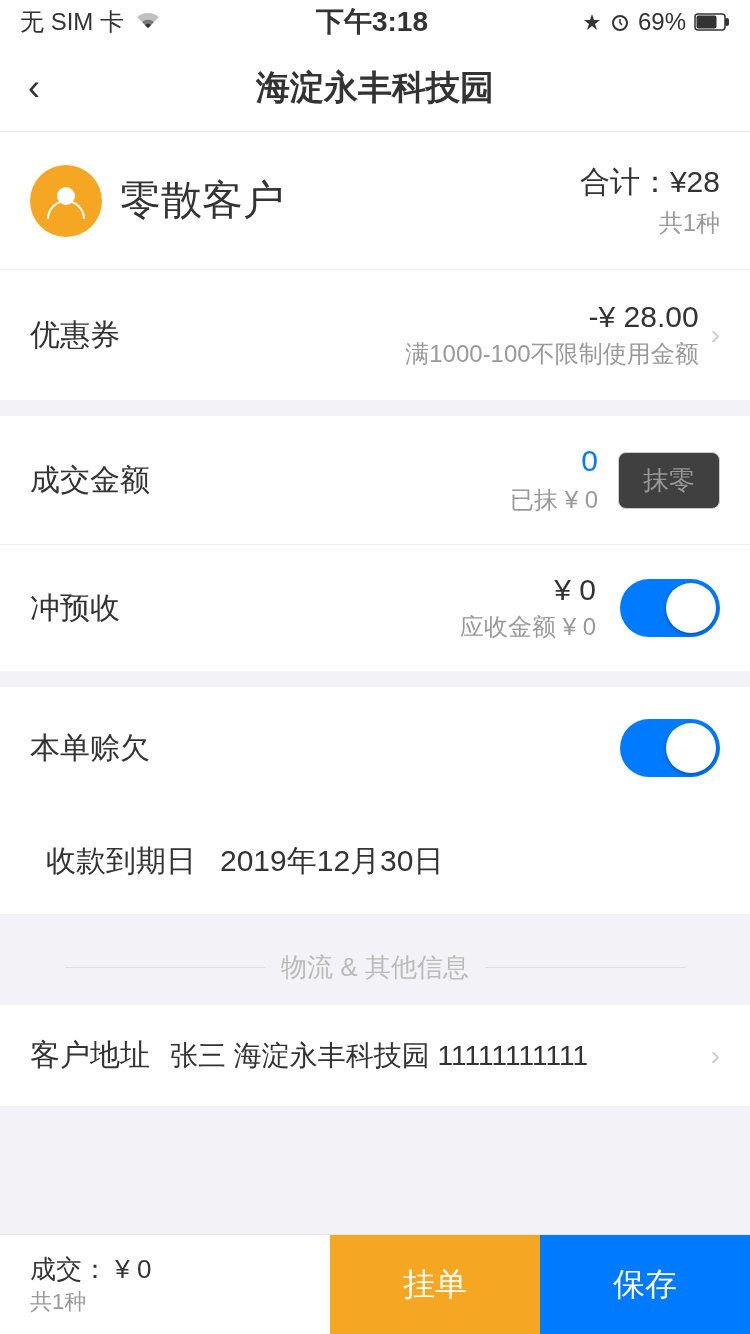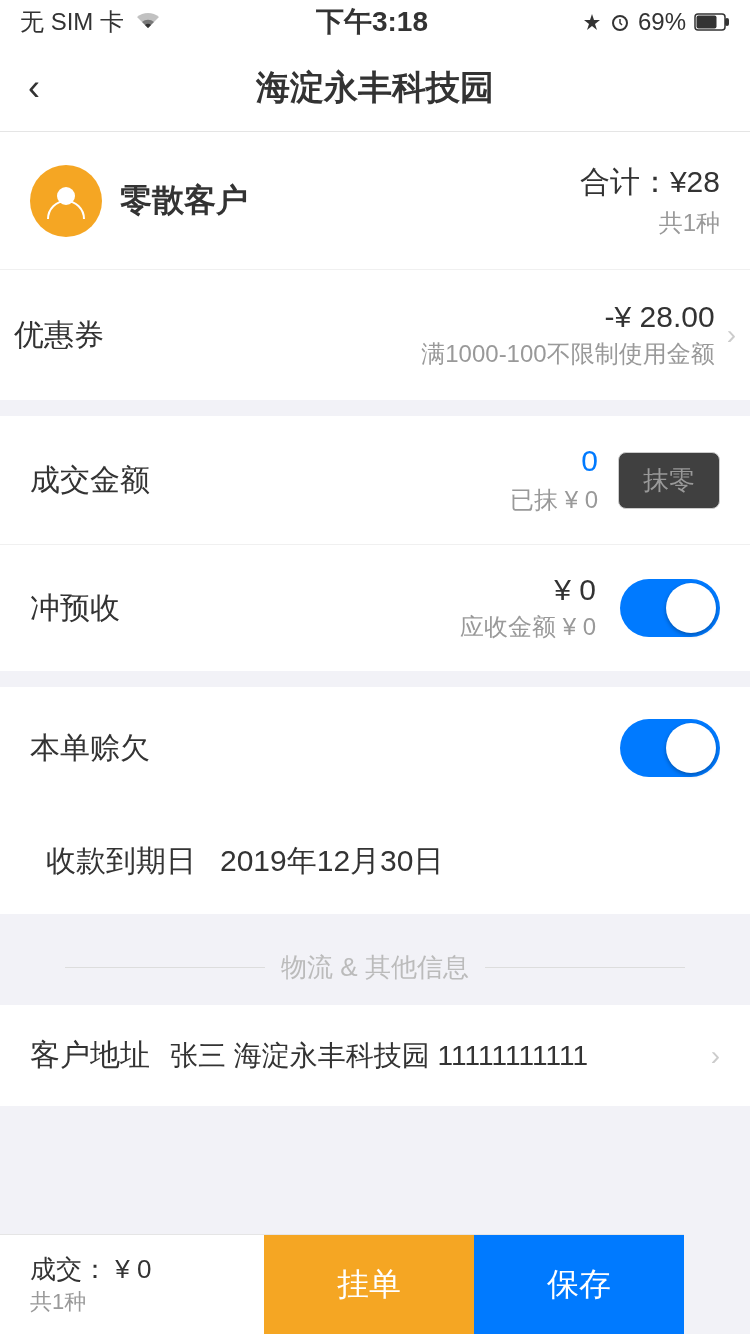--- a/index.html
+++ b/index.html
@@ -73,31 +73,31 @@
     .customer-avatar {
       width: 72px;
       height: 72px;
       border-radius: 50%;
       background: #f5a623;
       display: flex;
       align-items: center;
       justify-content: center;
     }
     .customer-avatar svg { width: 44px; height: 44px; }
-    .customer-name { font-size: 32px; font-weight: 700; color: #333; }
+    .customer-name { font-size: 41px; font-weight: 400; color: #333; }
     .customer-right { text-align: right; }
     .total-price { font-size: 30px; color: #333; font-weight: 500; }
     .total-count { font-size: 24px; color: #999; margin-top: 4px; }
 
     
     .coupon-row {
       display: flex;
       align-items: center;
       justify-content: space-between;
-      padding: 30px 14px;
+      padding: 30px 30px;
       border-top: 1px solid #f0f0f0;
     }
     .coupon-label { font-size: 30px; color: #333; }
     .coupon-right { text-align: right; display: flex; align-items: center; gap: 12px; }
     .coupon-discount { font-size: 30px; color: #333; font-weight: 500; }
     .coupon-desc { font-size: 24px; color: #999; margin-top: 4px; }
     .chevron-right { font-size: 28px; color: #ccc; }
 
     
     .form-row {
@@ -204,21 +204,21 @@
     }
     .address-label { font-size: 30px; color: #333; flex-shrink: 0; margin-right: 20px; }
     .address-value { font-size: 28px; color: #333; flex: 1; }
     .address-chevron { font-size: 28px; color: #ccc; flex-shrink: 0; }
 
     
     .bottom-bar {
       position: fixed;
       bottom: 0;
       left: 0;
-      width: 684px;
+      width: 750px;
       height: 100px;
       display: flex;
       align-items: stretch;
       background: #fff;
       border-top: 1px solid #e5e5e5;
     }
     .bottom-info {
       flex: 1;
       display: flex;
       flex-direction: column;

